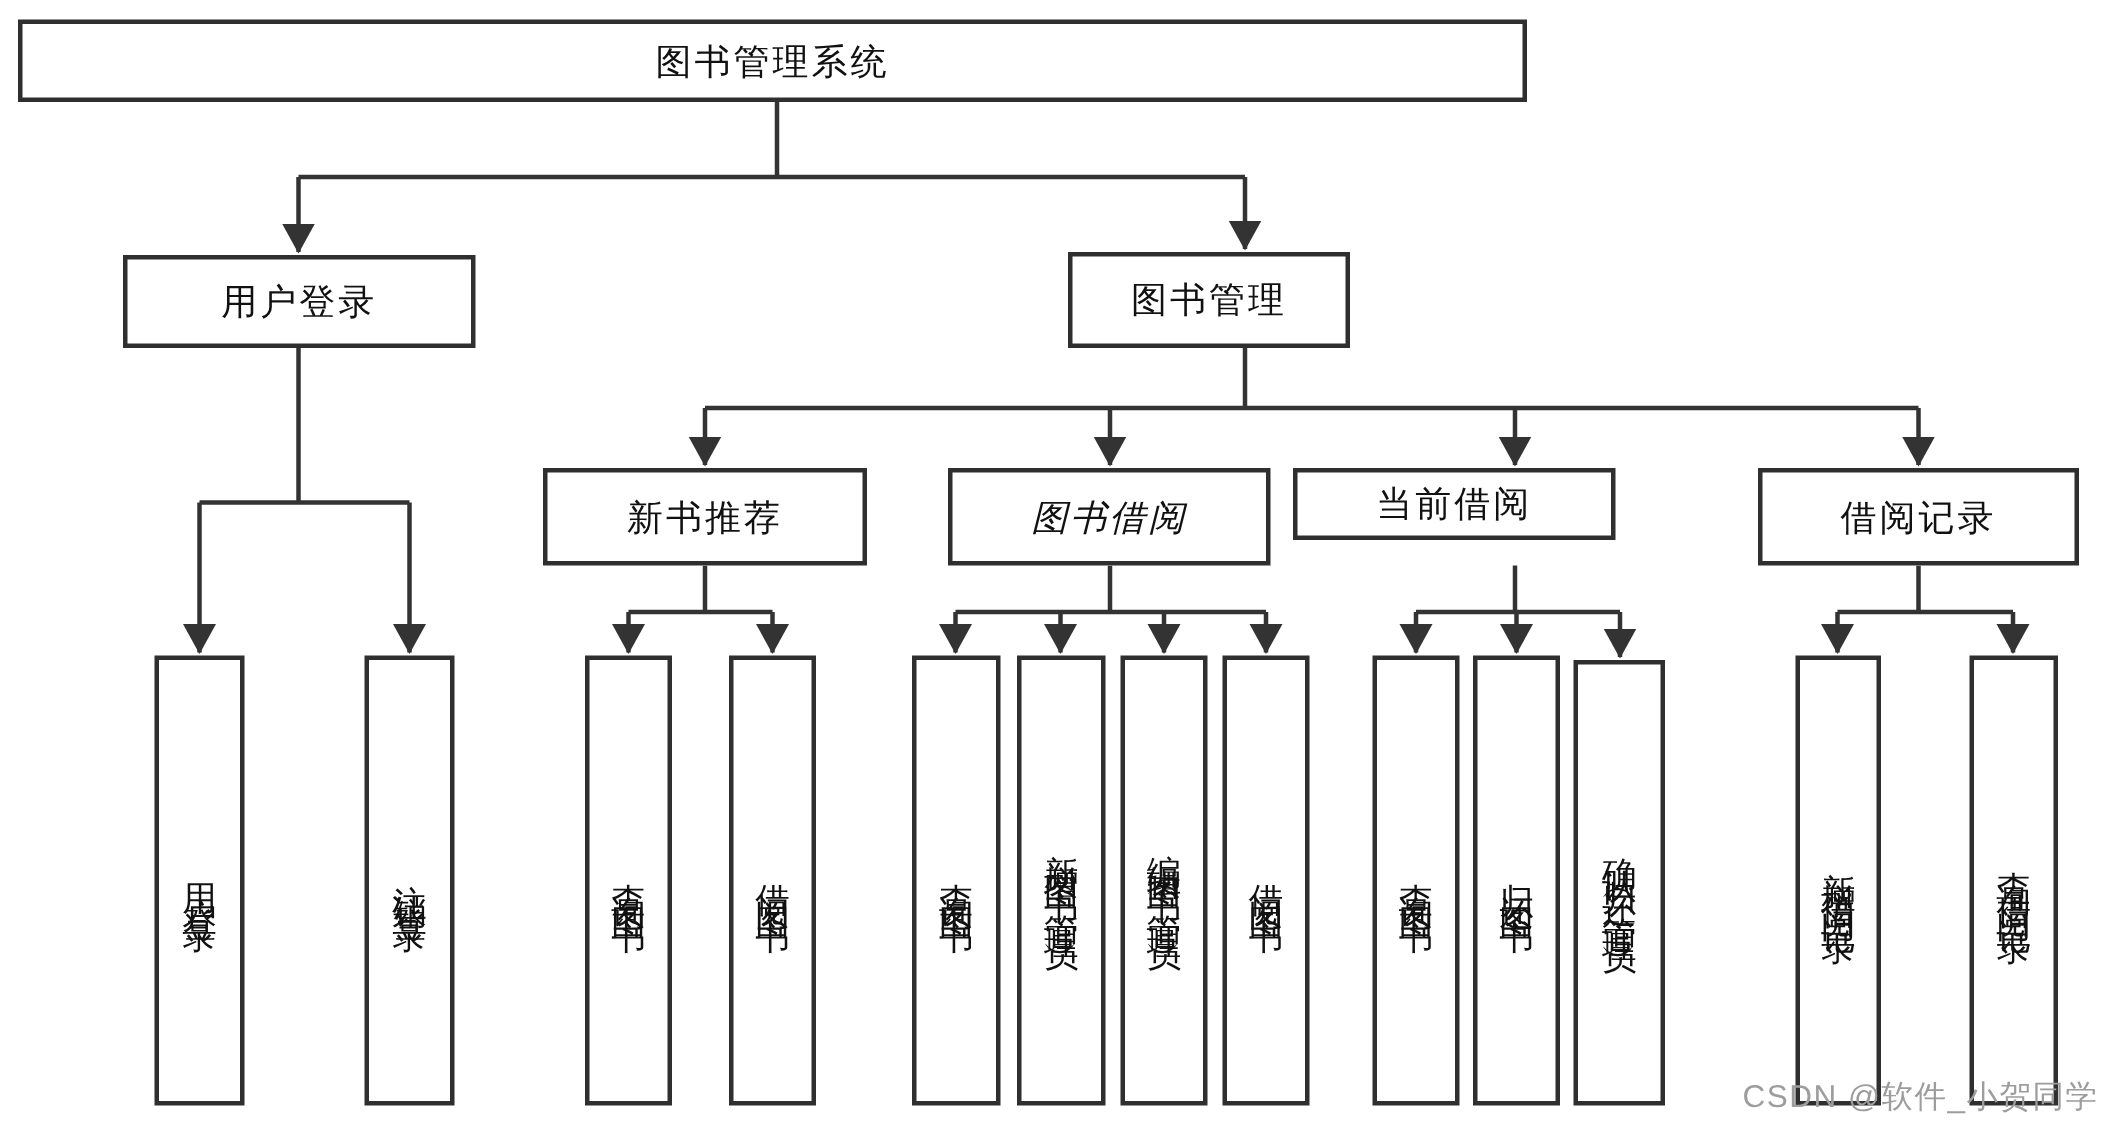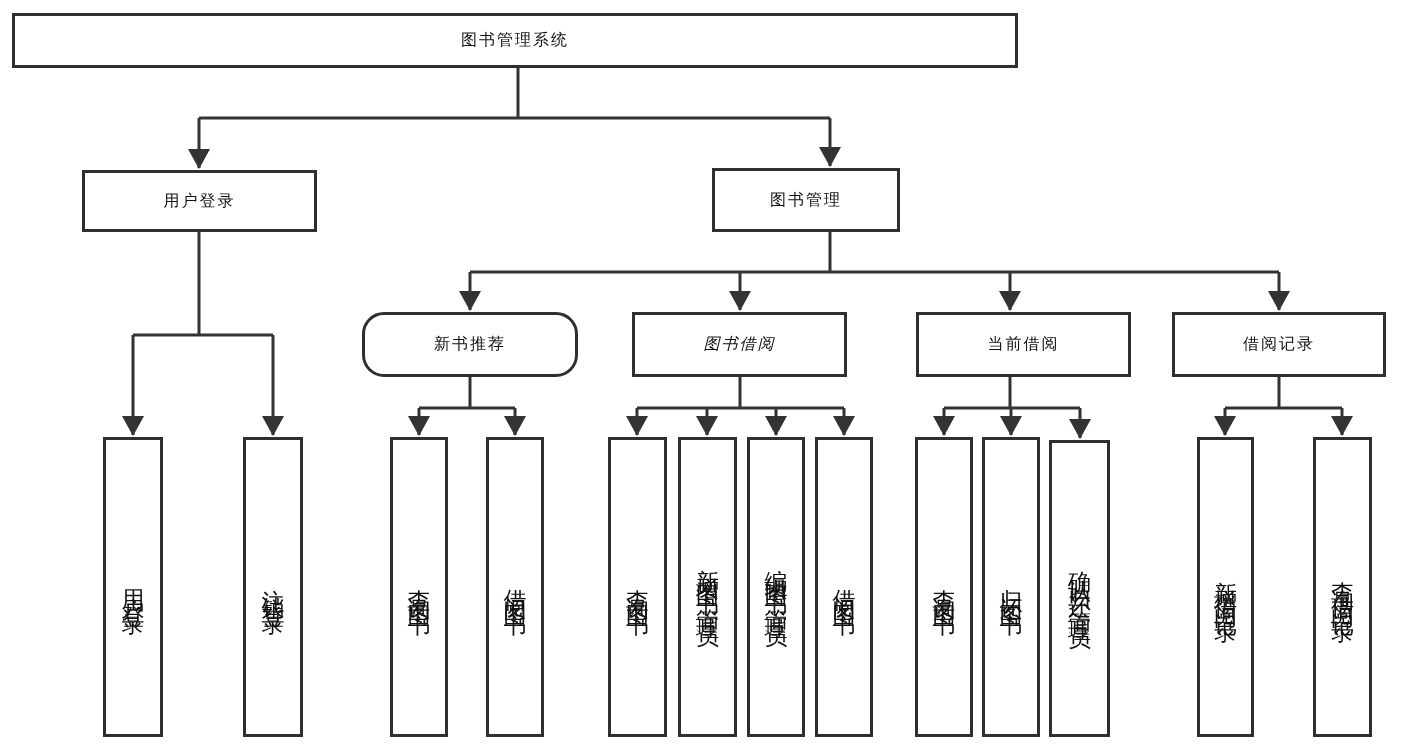--- a/index.html
+++ b/index.html
@@ -31,21 +31,21 @@
     box-sizing: border-box;
     background: #ffffff;
     border: 3px solid #2f2f2f;
     color: #111111;
     display: flex;
     align-items: center;
     justify-content: center;
     z-index: 2;
   }
   .h-node {
-    font-size: 16px;
+    font-size: 24px;
     letter-spacing: 2px;
     white-space: nowrap;
   }
   .v-node {
     writing-mode: vertical-rl;
     text-orientation: mixed;
     font-size: 23px;
     letter-spacing: 8px;
     line-height: 1;
   }
@@ -111,37 +111,38 @@
     <path class="ln" d="M1225,408 H1342"></path>
     <line class="ln" x1="1225" y1="408" x2="1225" y2="435" marker-end="url(#arw)"></line>
     <line class="ln" x1="1342" y1="408" x2="1342" y2="435" marker-end="url(#arw)"></line>
   </svg>
 
   <div class="node h-node" style="left:12px; top:13px; width:1006px; height:55px;">图书管理系统</div>
 
   <div class="node h-node" style="left:82px; top:170px; width:235px; height:62px;">用户登录</div>
   <div class="node h-node" style="left:712px; top:168px; width:188px; height:64px;">图书管理</div>
 
-  <div class="node h-node" style="left:362px; top:312px; width:216px; height:65px;border-radius:22px;">新书推荐</div>
+  <div class="node h-node" style="left:362px; top:312px; width:216px; height:65px;">新书推荐</div>
   <div class="node h-node" style="left:632px; top:312px; width:215px; height:65px;font-style:italic;">图书借阅</div>
-  <div class="node h-node" style="left:916px; top:312px; width:215px; height:65px;">当前借阅</div>
+  <div class="node h-node" style="left:862px; top:312px; width:215px; height:48px;">当前借阅</div>
   <div class="node h-node" style="left:1172px; top:312px; width:214px; height:65px;">借阅记录</div>
 
   <div class="node v-node" style="left:103px; top:437px; width:60px; height:300px;">用户登录</div>
   <div class="node v-node" style="left:243px; top:437px; width:60px; height:300px;">注销登录</div>
 
   <div class="node v-node" style="left:390px; top:437px; width:58px; height:300px;">查询图书</div>
   <div class="node v-node" style="left:486px; top:437px; width:58px; height:300px;">借阅图书</div>
 
   <div class="node v-node" style="left:608px; top:437px; width:59px; height:300px;">查询图书</div>
   <div class="node v-node" style="left:678px; top:437px; width:59px; height:300px;">新增图书（管理员）</div>
   <div class="node v-node" style="left:747px; top:437px; width:58px; height:300px;">编辑图书（管理员）</div>
   <div class="node v-node" style="left:815px; top:437px; width:58px; height:300px;">借阅图书</div>
 
   <div class="node v-node" style="left:915px; top:437px; width:58px; height:300px;">查询图书</div>
   <div class="node v-node" style="left:982px; top:437px; width:58px; height:300px;">归还图书</div>
   <div class="node v-node" style="left:1049px; top:440px; width:61px; height:297px;">确认归还（管理员）</div>
 
   <div class="node v-node" style="left:1197px; top:437px; width:57px; height:300px;">新增借阅记录</div>
   <div class="node v-node" style="left:1313px; top:437px; width:59px; height:300px;">查询借阅记录</div>
 
+  <div class="watermark">CSDN @软件_小贺同学</div>
 
 </div>
 
 </body></html>

